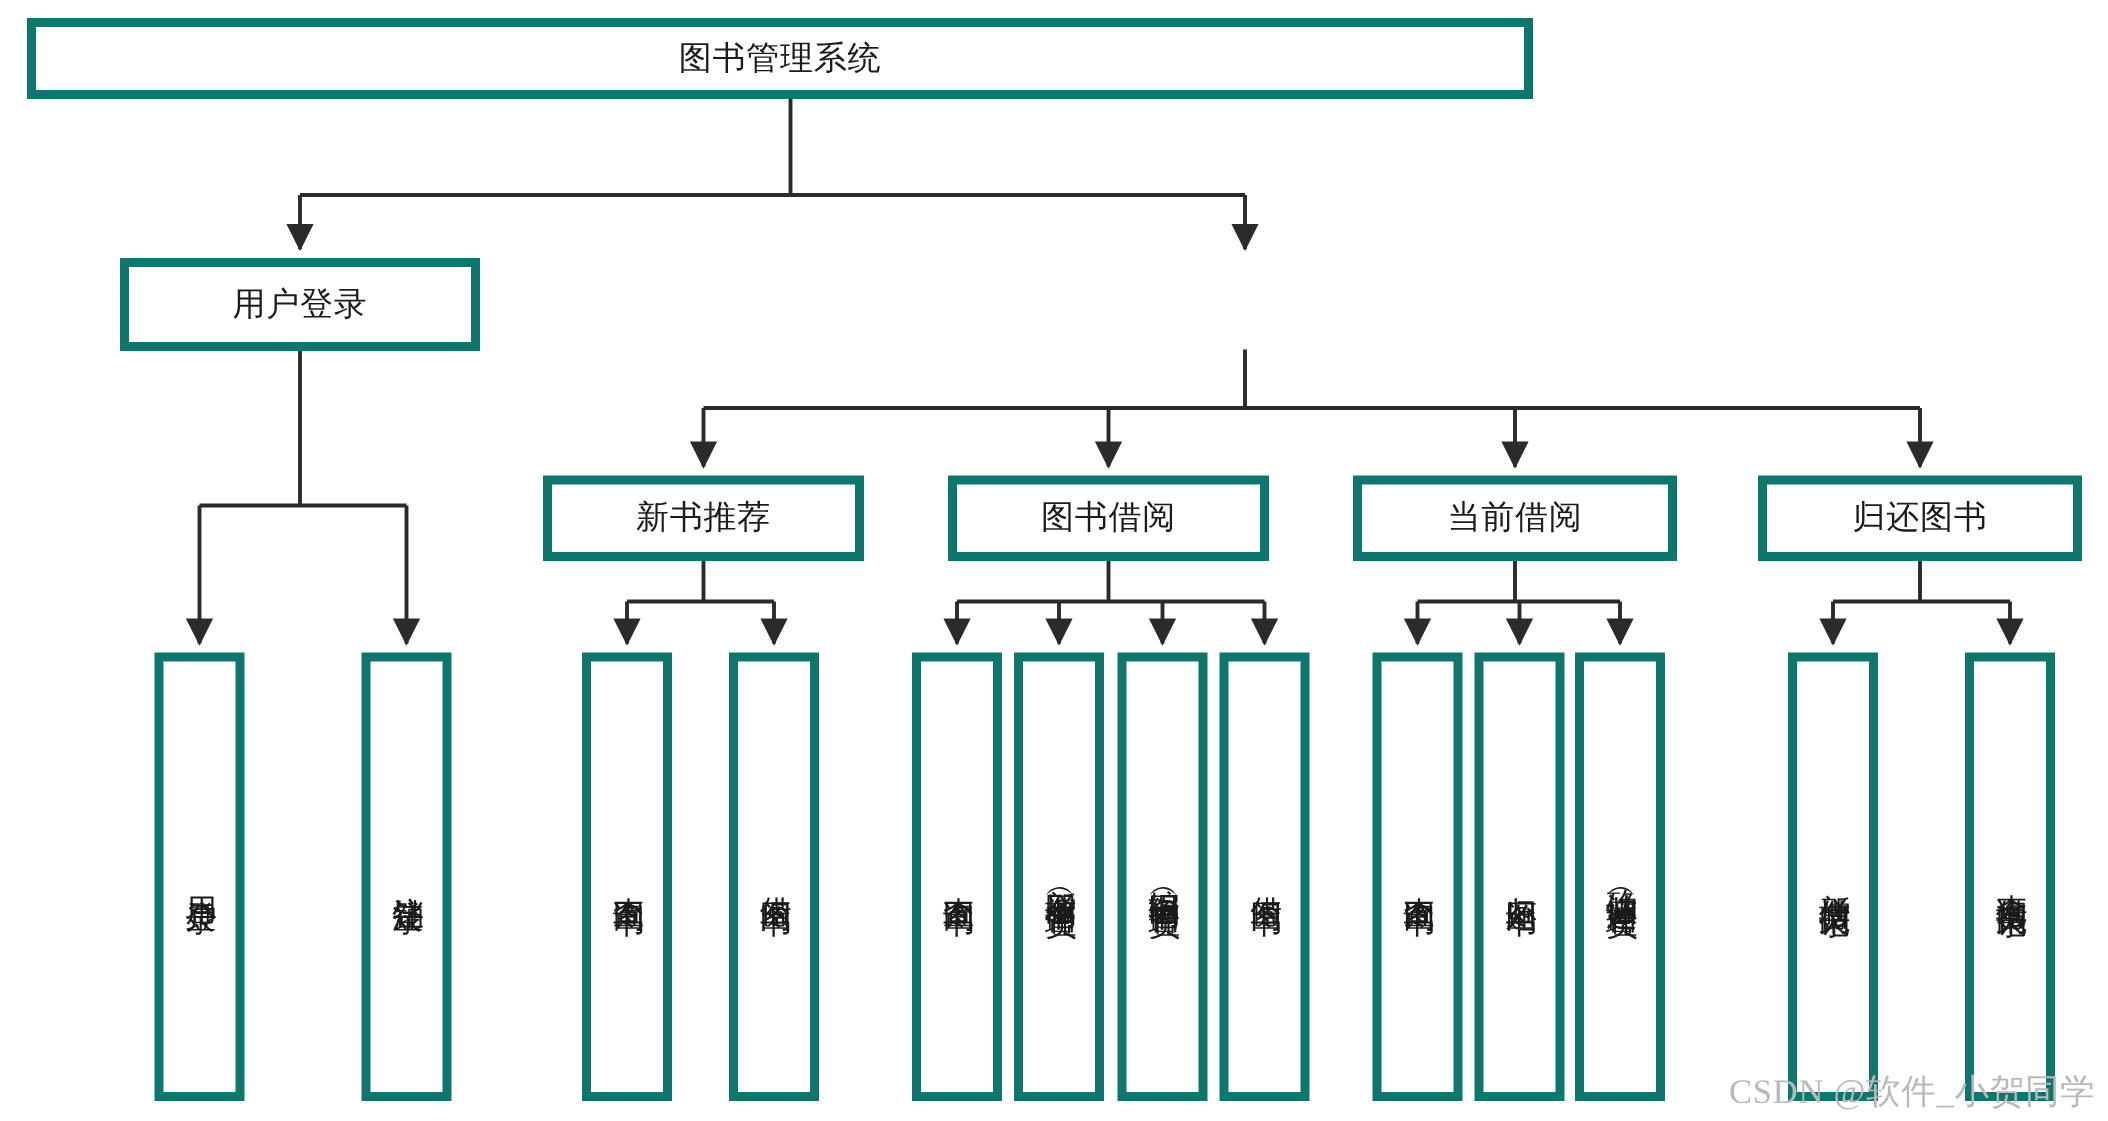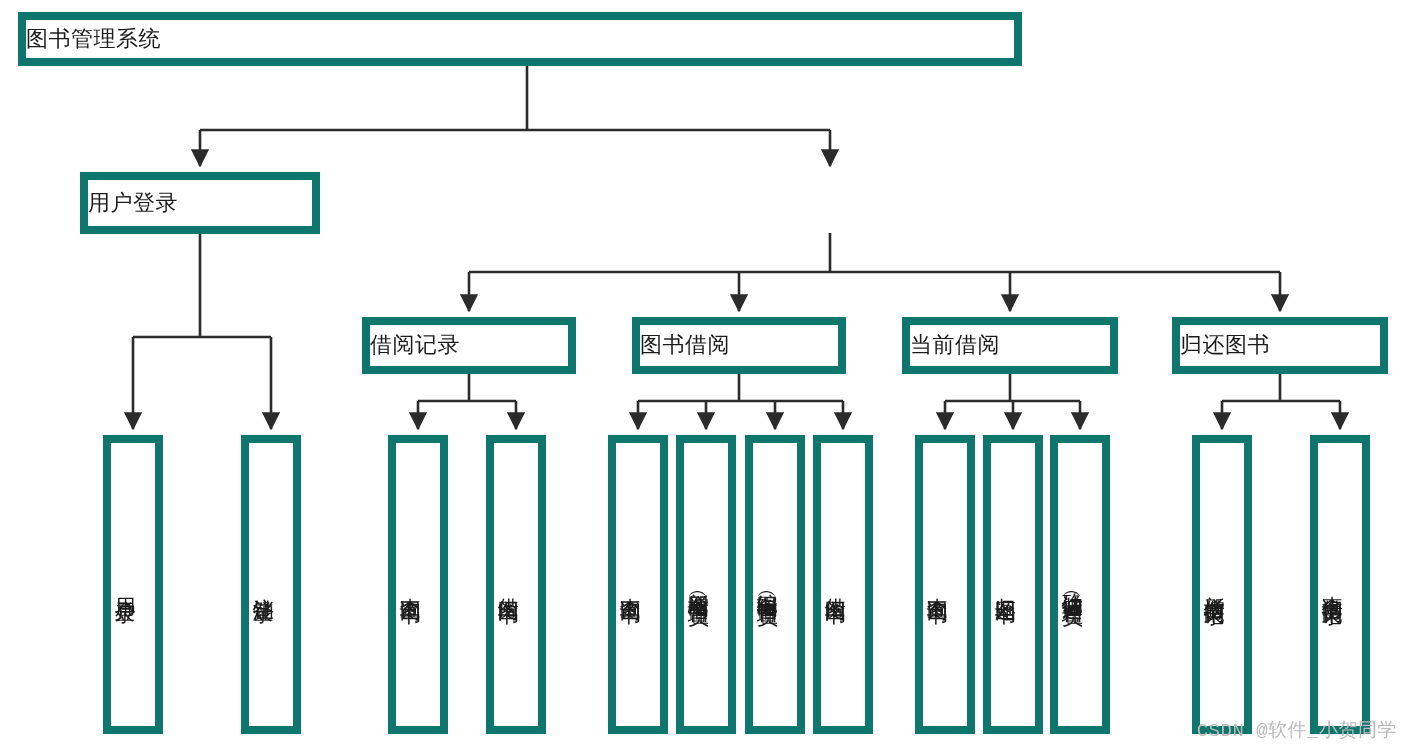--- a/index.html
+++ b/index.html
@@ -22,24 +22,25 @@
   svg#flow-svg {
     position: absolute;
     left: 0;
     top: 0;
     width: 1405px;
     height: 747px;
   }
   .node-box {
     position: absolute;
     box-sizing: border-box;
-    border: 8px solid #0f766e;
+    border: 6px solid #0f766e;
     background: #ffffff;
     display: flex;
     align-items: center;
+    justify-content: center;
     color: #1b1b1b;
   }
   .node-label-h {
     font-size: 22px;
     line-height: 1.1;
     letter-spacing: 0.5px;
     white-space: nowrap;
     text-align: center;
   }
   .node-label-v {
@@ -51,25 +52,25 @@
     text-align: center;
     white-space: nowrap;
   }
   .leaf-box .node-label-v {
     max-height: 100%;
   }
   #watermark {
     position: absolute;
     right: 8px;
     bottom: 4px;
-    font-size: 19px;
+    font-size: 23px;
     color: #b9b9b9;
     letter-spacing: 0.5px;
     white-space: nowrap;
-    font-family: Liberation Mono, monospace;
+    font-family: Liberation Serif, serif;
   }
 </style>
 </head>
 <body>
 
 <div id="diagram-root">
 
   <svg id="flow-svg" viewBox="0 0 1405 747" xmlns="http://www.w3.org/2000/svg">
     <defs>
       <marker id="arrow" viewBox="0 0 10 10" refX="9.2" refY="5" markerWidth="7" markerHeight="7" orient="auto-start-reverse">
@@ -123,21 +124,21 @@
 
   <div class="node-box root-box" style="left: 18px; top: 12px; width: 1004px; height: 54px;">
     <span class="node-label-h">图书管理系统</span>
   </div>
 
   <div class="node-box level2-box" style="left: 80px; top: 172px; width: 240px; height: 62px;">
     <span class="node-label-h">用户登录</span>
   </div>
 
   <div class="node-box level3-box" style="left: 362px; top: 317px; width: 214px; height: 57px;">
-    <span class="node-label-h">借阅记录</span>
+    <span class="node-label-h">新书推荐</span>
   </div>
   <div class="node-box level3-box" style="left: 632px; top: 317px; width: 214px; height: 57px;">
     <span class="node-label-h">图书借阅</span>
   </div>
   <div class="node-box level3-box" style="left: 902px; top: 317px; width: 216px; height: 57px;">
     <span class="node-label-h">当前借阅</span>
   </div>
   <div class="node-box level3-box" style="left: 1172px; top: 317px; width: 216px; height: 57px;">
     <span class="node-label-h">归还图书</span>
   </div>

